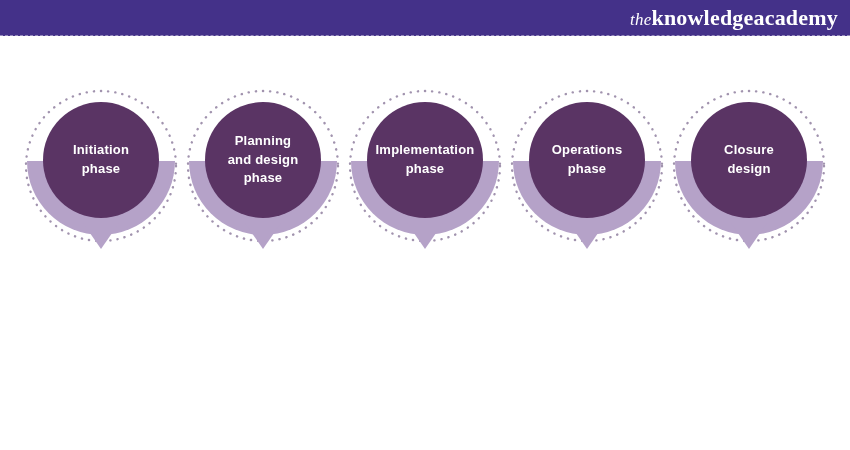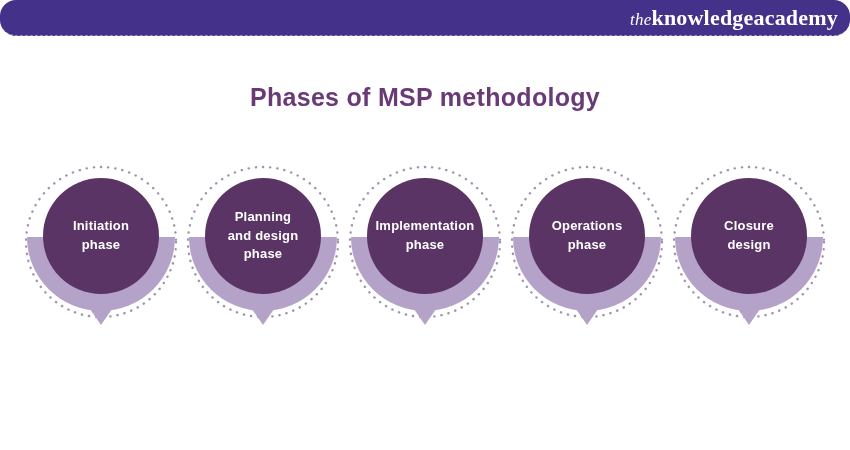--- a/index.html
+++ b/index.html
@@ -21,21 +21,20 @@
   }
   
   .topbar{
     height:36px;
     background:var(--header-bar);
     border-bottom:1px dashed rgba(255,255,255,0.45);
     display:flex;
     align-items:center;
     justify-content:flex-end;
     padding-right:12px;
-    border-radius:16px;
   }
   .logo{
     color:var(--logo-text);
     font-family:"Liberation Serif", serif;
     font-size:22px;
     line-height:1;
     white-space:nowrap;
     letter-spacing:0.2px;
   }
   .logo-the{
@@ -129,21 +128,20 @@
 </style>
 </head>
 <body>
 
 <div class="page">
 
   <header class="topbar">
     <div class="logo"><span class="logo-the">the</span><span class="logo-knowledge">knowledge</span><span class="logo-academy">academy</span></div>
   </header>
 
-  <h1 class="title">Phases of MSP methodology</h1>
 
   <div class="row">
 
     <div class="phase">
       <svg class="ring" width="154" height="154" viewBox="0 0 154 154" aria-hidden="true">
         <circle cx="77" cy="77" r="75" fill="none" stroke-width="2.4" stroke-dasharray="0.2 7" stroke-linecap="round"></circle>
       </svg>
       <div class="fan"></div>
       <div class="tail"></div>
       <div class="disc">

